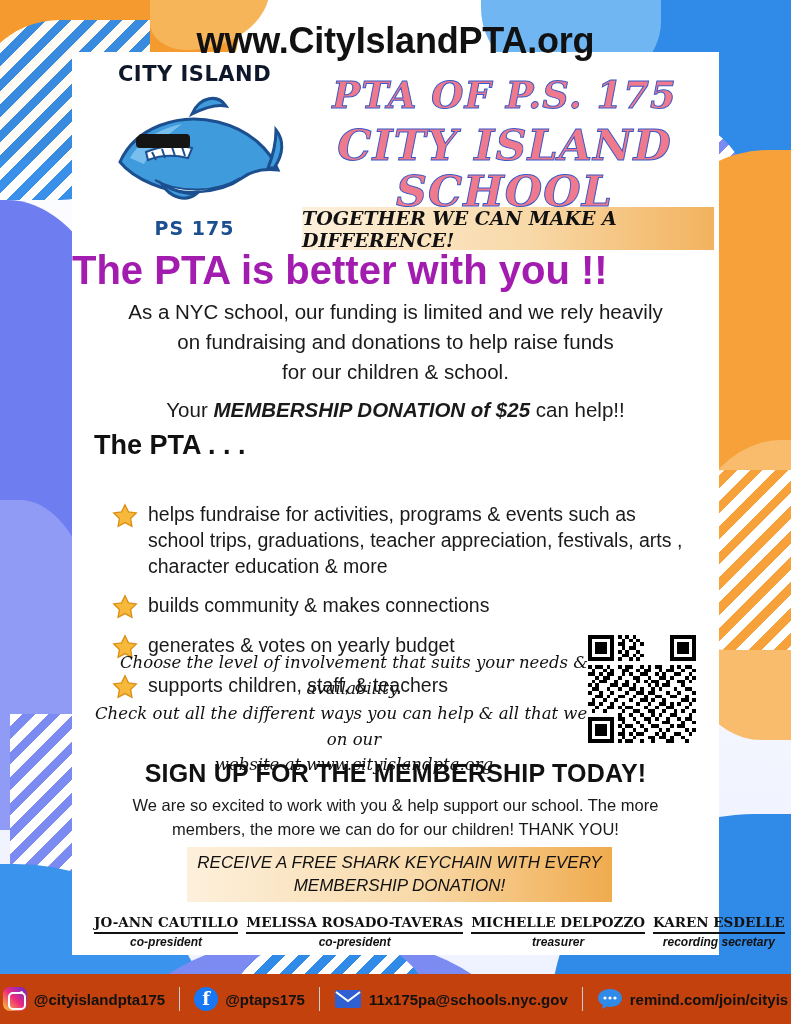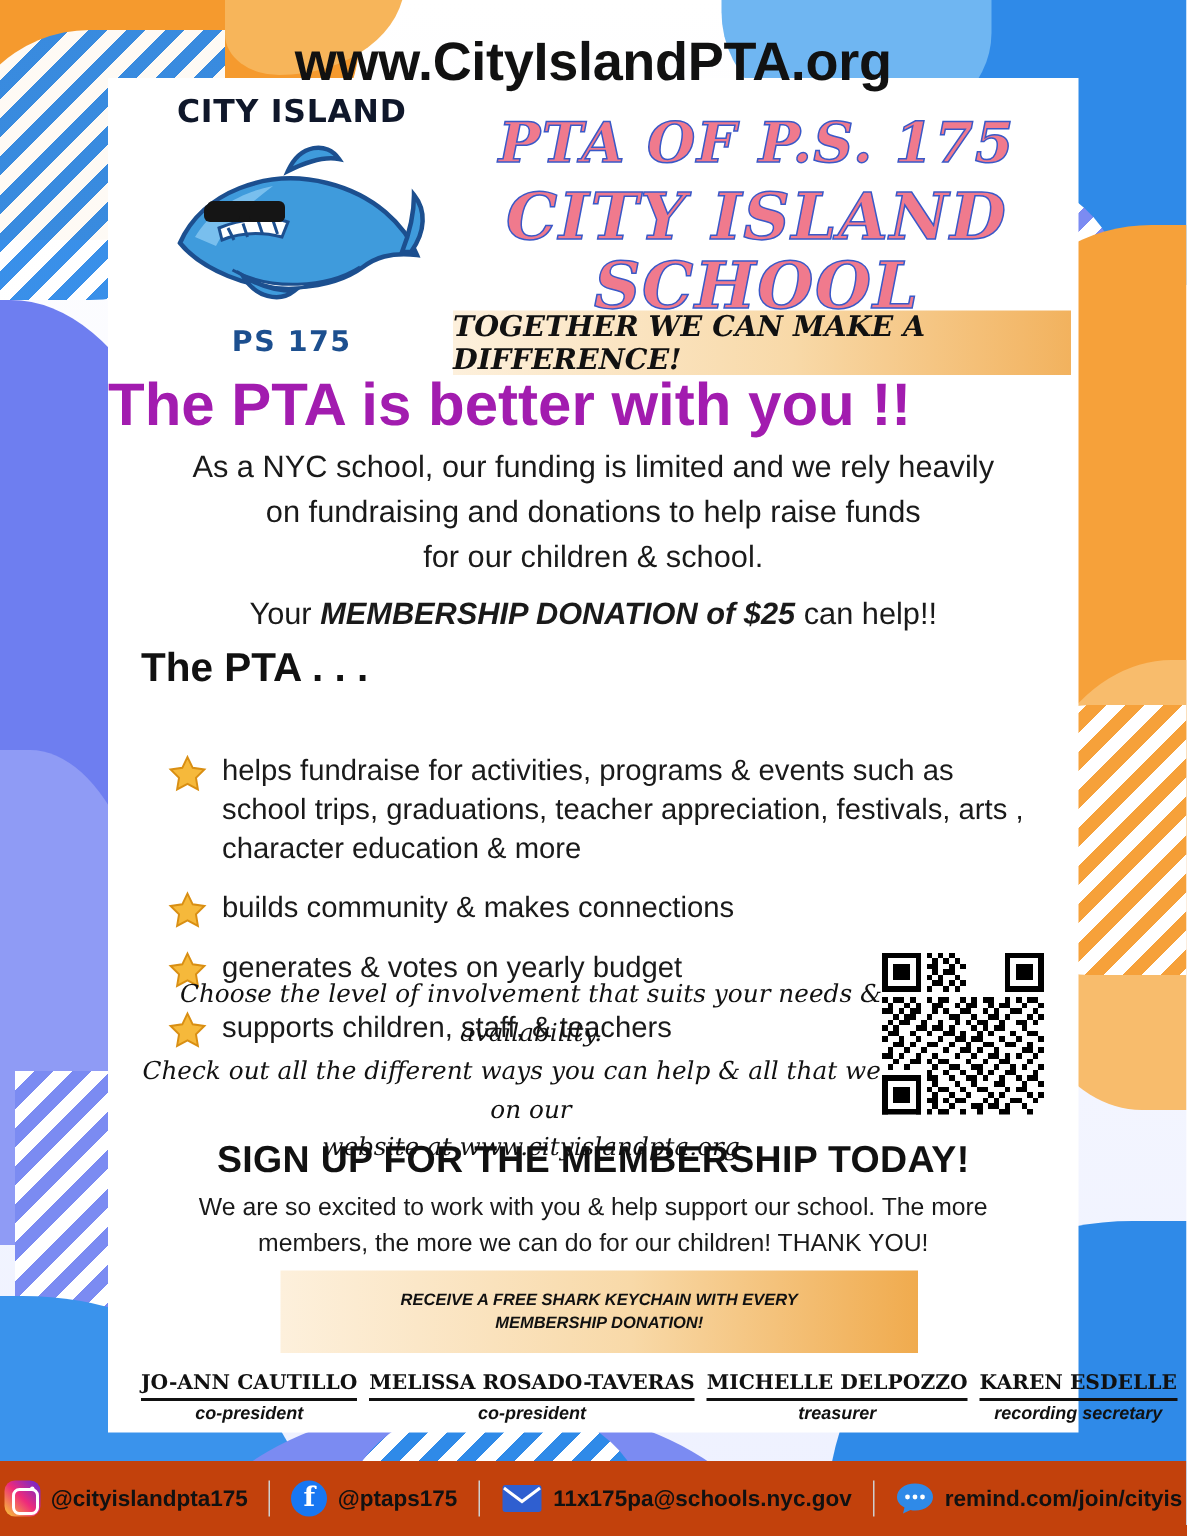--- a/index.html
+++ b/index.html
@@ -216,21 +216,21 @@
     font-size: 16.5px; color: #1a1a1a; line-height: 1.45;
   }
 
   .keychain-band {
     position: absolute; left: 115px; top: 795px; width: 425px; height: 55px;
     background: linear-gradient(90deg,#fdf0dc 0%, #f8d9a8 55%, #f0ab4e 100%);
     display: flex; align-items: center; justify-content: center;
     text-align: center;
   }
   .keychain-text {
-    font-size: 11px; font-weight: bold; font-style: italic; color: #111;
+    font-size: 17px; font-weight: normal; font-style: italic; color: #111;
     line-height: 1.35;
   }
 
   .officers {
     position: absolute; left: 18px; right: 18px; top: 862px;
     display: flex; justify-content: space-between; align-items: flex-start;
   }
   .officer { text-align: center; padding: 0 4px; }
   .officer-name {
     font-family: "DejaVu Serif", serif;

